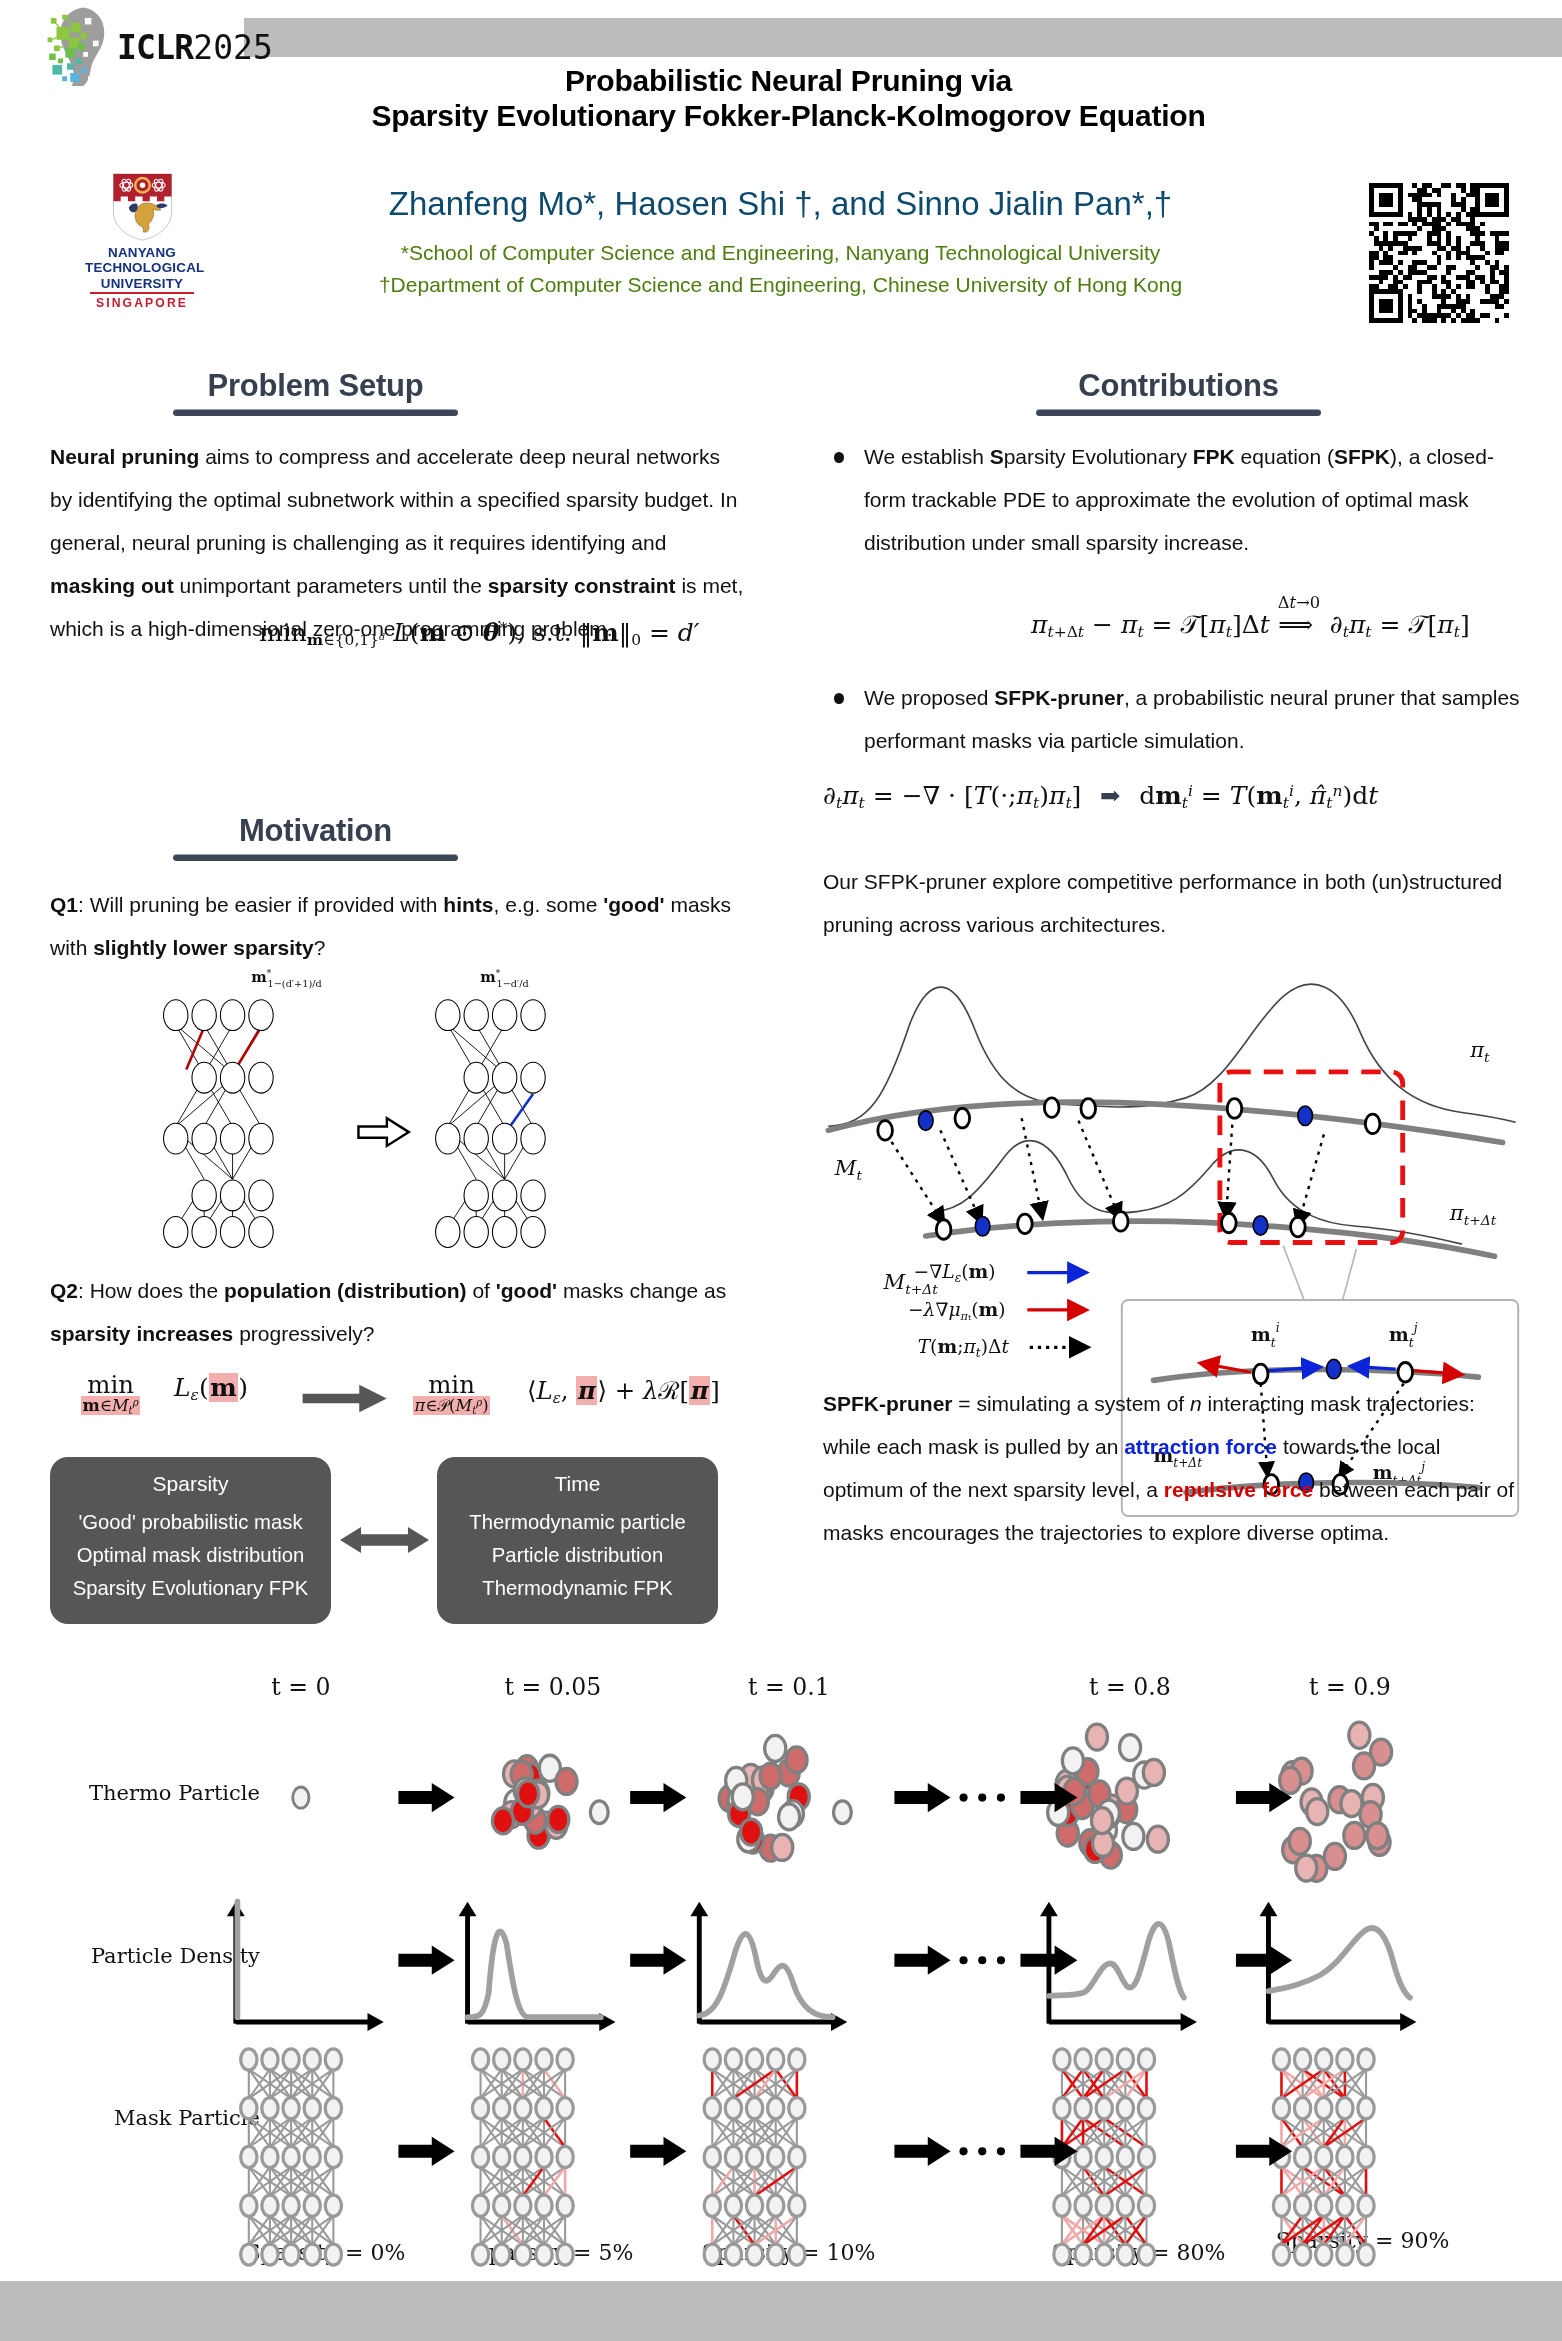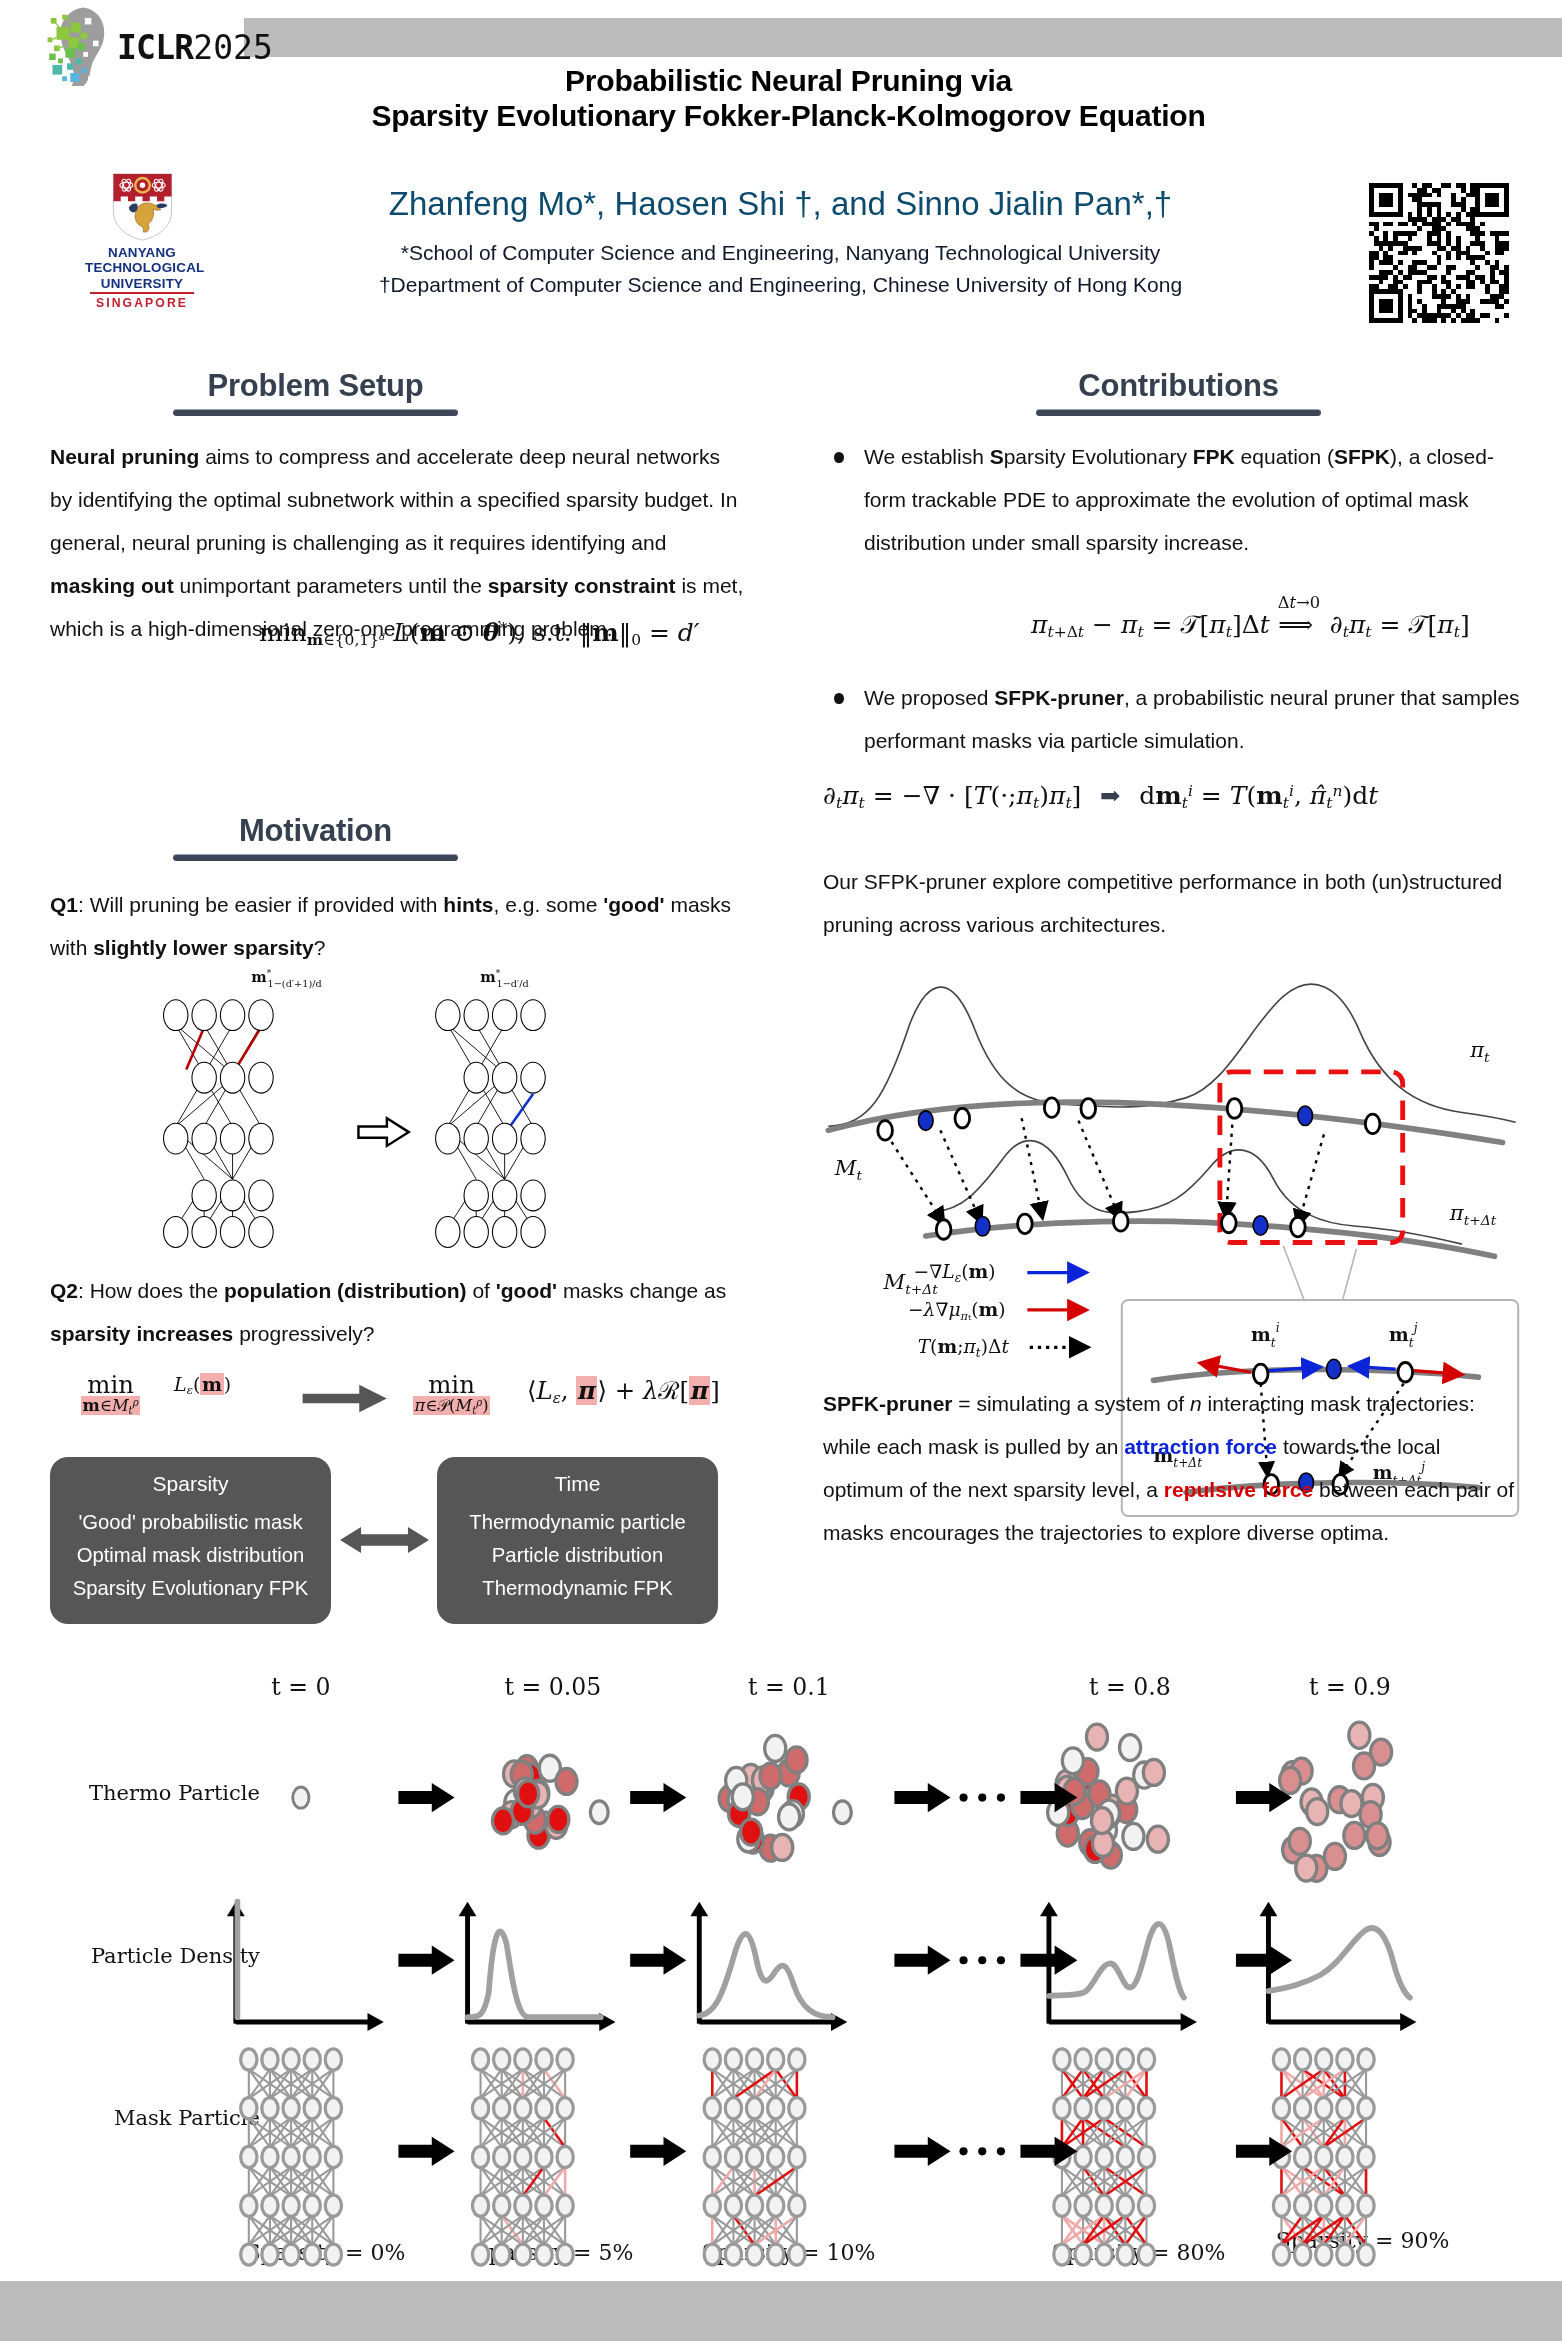--- a/index.html
+++ b/index.html
@@ -35,21 +35,21 @@
     letter-spacing:-0.2px;
   }
 
   
   .authors {
     position:absolute; left:244px; top:185px; width:1073px;
     text-align:center; font-size:33px; color:#0c4a6e; white-space:nowrap;
   }
   .affil {
     position:absolute; left:244px; top:237px; width:1073px;
-    text-align:center; font-size:21px; color:#0f172a; line-height:1.5;
+    text-align:center; font-size:21px; color:#4d7c0f; line-height:1.5;
   }
 
   
   .ntu { position:absolute; left:85px; top:172px; width:114px; text-align:center; }
   .ntu-shield { width:63px; height:70px; margin:0 auto; display:block; }
   .ntu-name { font-size:13.4px; font-weight:bold; color:#15307e; line-height:1.13; margin-top:3.3px; letter-spacing:0.2px; }
   .ntu-rule { height:1.6px; background:#c0202f; margin:1.6px 4.9px 1.6px 4.9px; }
   .ntu-sg { font-size:12.2px; font-weight:bold; color:#c0202f; letter-spacing:2.1px; }
 
   
@@ -713,21 +713,21 @@
         <ellipse cx="130" cy="330" rx="15" ry="19"></ellipse>
     </g>
   </svg>
 
   <div class="body-txt" id="q2-para" style="left:50px; top:1269px; width:695px;"><span style="font-weight: bold;">Q2</span><span>: How does the </span><span style="font-weight: bold;">population (distribution)</span><span> of </span><span style="font-weight: bold;">'good'</span><span> masks change as </span><span style="font-weight: bold;">sparsity increases</span><span> progressively?</span></div>
 
   <div class="math" style="left:81px; top:1373px; font-size:24.4px; text-align:center;">
     <div style="line-height:1.0;">min</div>
     <div style="font-size:16.3px; line-height:1.1;"><span class="hl"><span class="mb">m</span>∈<i>M</i><span class="sub"><i>t</i></span><span class="sup"><i>ρ</i></span></span></div>
   </div>
-  <div class="math" style="left:174px; top:1373px; font-size:19px;">
+  <div class="math" style="left:174px; top:1373px; font-size:25px;">
     <i>L</i><span class="sub"><i>ε</i></span>(<span class="hl mb">m</span>)
   </div>
 
   <svg class="abs" style="left:301px; top:1382px;" width="89" height="33" viewBox="0 0 110 40">
     <path d="M2 14 L72 14 L72 3 L106 20 L72 37 L72 26 L2 26 Z" fill="#565656"></path>
   </svg>
 
   <div class="math" style="left:413px; top:1373px; font-size:24.4px; text-align:center;">
     <div style="line-height:1.0;">min</div>
     <div style="font-size:16.3px; line-height:1.1;"><span class="hl"><i>π</i>∈𝒫(<i>M</i><span class="sub"><i>t</i></span><span class="sup"><i>ρ</i></span>)</span></div>

